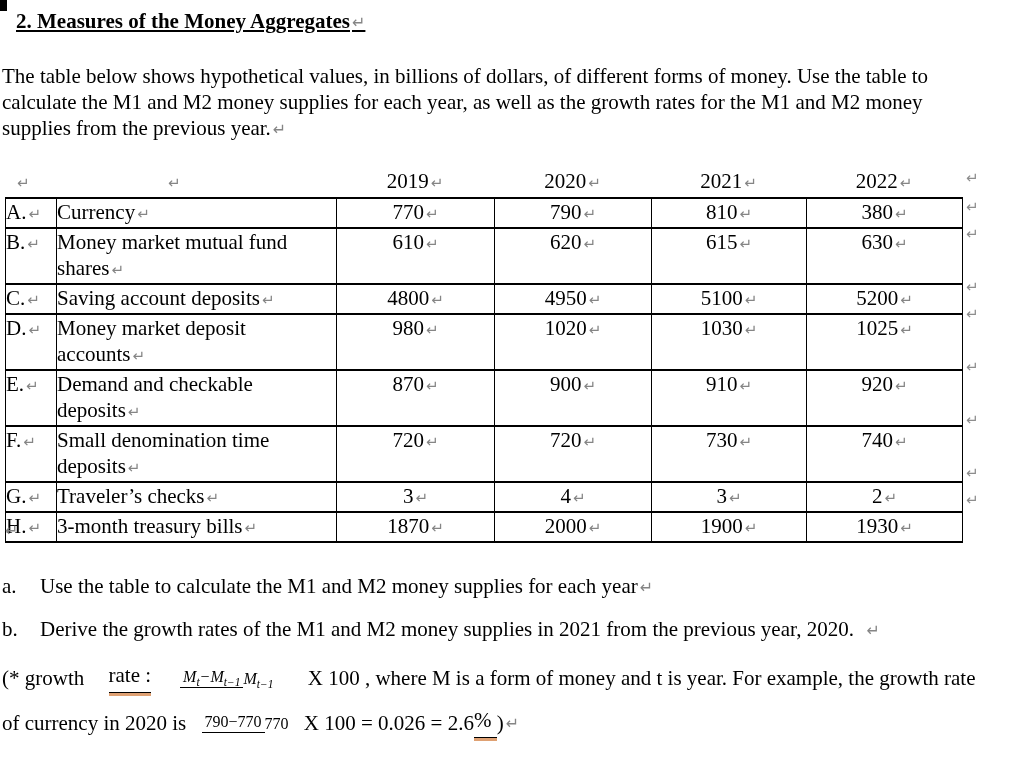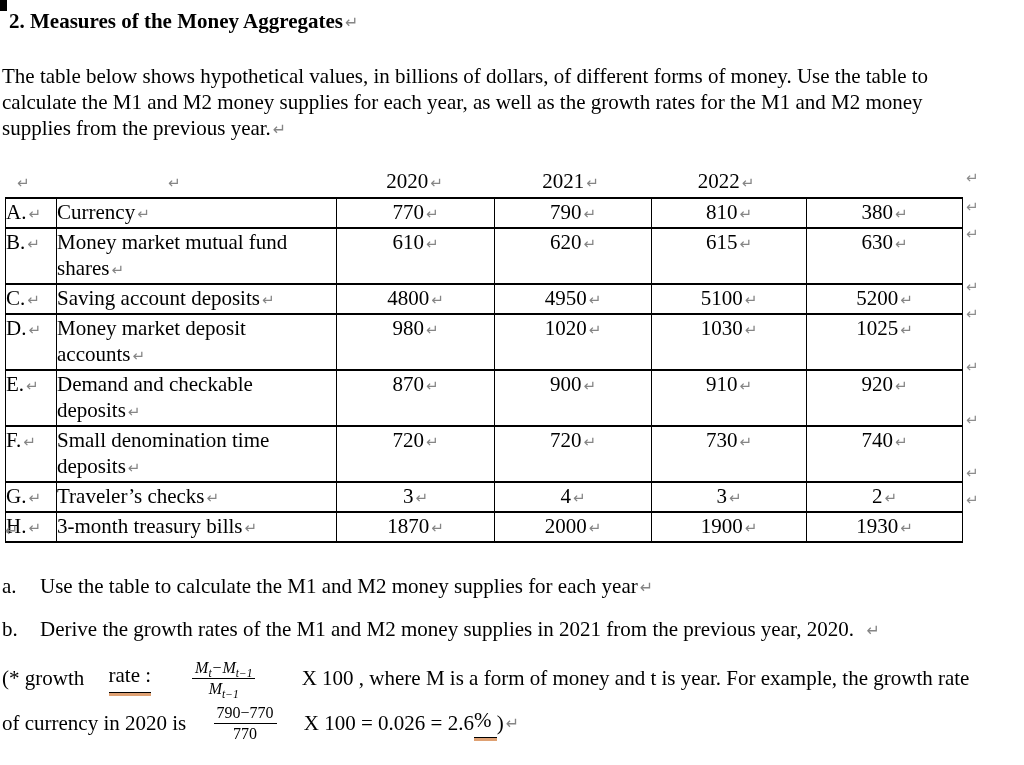--- a/index.html
+++ b/index.html
@@ -4,21 +4,21 @@
 <style>
   * { box-sizing: border-box; }
   html,body { margin:0; padding:0; }
   body {
     width:1024px; height:765px; position:relative; overflow:hidden;
     background:#ffffff; color:#000;
     font-family:"Liberation Serif","DejaVu Serif",serif;
   }
   .corner-artifact { position:absolute; left:0; top:0; width:7px; height:11px; background:#000; }
 
-  .doc-title { position:absolute; left:9px; top:7px; font-size:21px; font-weight:bold; line-height:28px; }
+  .doc-title { position:absolute; left:16px; top:7px; font-size:21px; font-weight:bold; line-height:28px;text-decoration:underline; }
   .intro { position:absolute; left:2px; top:63px; width:975px; font-size:21px; line-height:26px; }
 
   .mark {
     font-family:"DejaVu Sans",sans-serif; color:#858585; font-size:15px;
     font-weight:normal; font-style:normal; margin-left:2px; white-space:pre;
   }
   .mark.big { font-size:16px; }
 
   
   .year-row { position:absolute; left:5px; top:168px; width:957px; height:28px; display:flex; font-size:21px; line-height:27px; }
@@ -46,39 +46,40 @@
   .qline { position:absolute; left:2px; font-size:21px; line-height:27px; white-space:pre; }
   .qline .qmarker { display:inline-block; width:38px; }
   #qa { top:573px; } #qb { top:616px; }
 
   .fline { position:absolute; left:2px; height:48px; display:flex; align-items:center; font-size:21px; }
   #fline1 { top:654px;gap:19px; } #fline2 { top:699px; }
   .fline span.t { white-space:pre; }
 
   .dunder { border-bottom:1px solid #000; box-shadow:0 3px 0 #dfa173; padding-bottom:4px; white-space:pre; }
 
-  .frac { display:inline-flex; flex-direction:column; align-items:center; margin:0 22px; line-height:1.12; }
+  .frac { display:inline-flex; flex-direction:row; align-items:center; margin:0 10px; line-height:1.12; }
   .frac .fnum { border-bottom:1.5px solid #000; padding:0 3px 1px 3px; }
   .frac .fden { padding-top:1px; }
   .frac.math { font-style:italic; font-size:16px; }
   .frac.math sub { font-size:11.5px; line-height:0; }
   .frac.plain { font-size:16px; }
 </style>
 </head>
 <body>
 
 <div class="corner-artifact"></div>
 
 <div class="doc-title"><span>2. Measures of the Money Aggregates</span><span class="mark big">↵</span></div>
 
 <div class="intro"><span>The table below shows hypothetical values, in billions of dollars, of different forms of money. Use the table to calculate the M1 and M2 money supplies for each year, as well as the growth rates for the M1 and M2 money supplies from the previous year.</span><span class="mark big">↵</span></div>
 
 <div class="year-row">
   <div class="yc0"><span class="mark">↵</span></div>
   <div class="yc1"><span class="mark">↵</span></div>
+  <div class="yc yc2"><span>2019</span><span class="mark">↵</span></div>
   <div class="yc yc3"><span>2020</span><span class="mark">↵</span></div>
   <div class="yc yc4"><span>2021</span><span class="mark">↵</span></div>
   <div class="yc yc5"><span>2022</span><span class="mark">↵</span></div>
 </div>
 
 <table class="money">
   <colgroup>
       <col style="width:51px">
       <col style="width:280px">
       <col style="width:158px">

